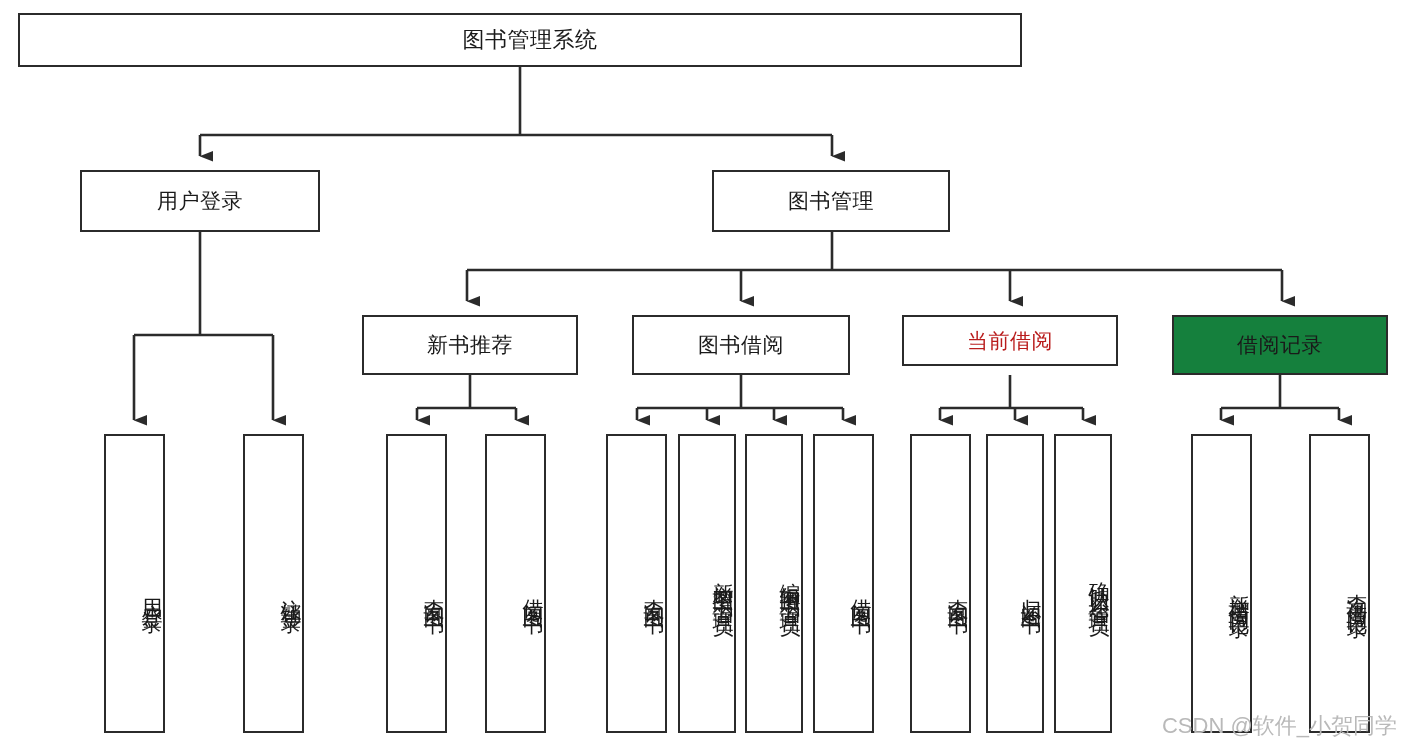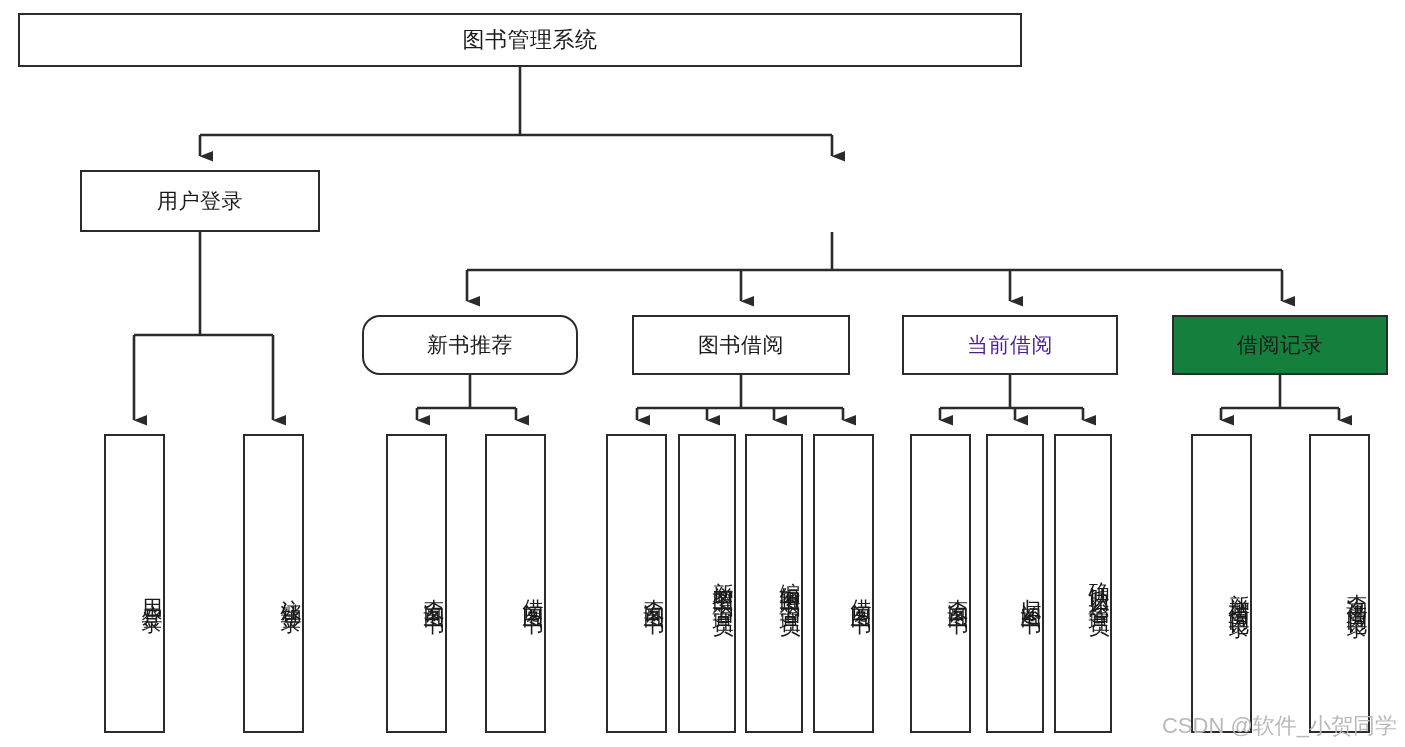--- a/index.html
+++ b/index.html
@@ -121,24 +121,25 @@
       <path d="M1280,375 L1280,408"></path>
       <path d="M1221,408 L1339,408"></path>
       <path d="M1221,408 L1221,420" marker-end="url(#arrow)"></path>
       <path d="M1339,408 L1339,420" marker-end="url(#arrow)"></path>
     </g>
   </svg>
 
   <div class="node horizontal root" style="left: 18px; top: 13px; width: 1004px; height: 54px; border-color: rgb(43, 43, 43); background: rgb(255, 255, 255); color: rgb(26, 26, 26); padding-left: 20px;">图书管理系统</div>
 
   <div class="node horizontal" style="left: 80px; top: 170px; width: 240px; height: 62px; border-color: rgb(43, 43, 43); background: rgb(255, 255, 255); color: rgb(26, 26, 26);">用户登录</div>
+  <div class="node horizontal" style="left: 712px; top: 170px; width: 238px; height: 62px; border-color: rgb(43, 43, 43); background: rgb(255, 255, 255); color: rgb(26, 26, 26);">图书管理</div>
 
-  <div class="node horizontal" style="left: 362px; top: 315px; width: 216px; height: 60px; border-color: rgb(43, 43, 43); background: rgb(255, 255, 255); color: rgb(26, 26, 26); border-radius: 18px;">新书推荐</div>
+  <div class="node horizontal" style="left: 362px; top: 315px; width: 216px; height: 60px; border-color: rgb(43, 43, 43); background: rgb(255, 255, 255); color: rgb(26, 26, 26);">新书推荐</div>
   <div class="node horizontal" style="left: 632px; top: 315px; width: 218px; height: 60px; border-color: rgb(43, 43, 43); background: rgb(255, 255, 255); color: rgb(26, 26, 26);">图书借阅</div>
-  <div class="node horizontal" style="left: 902px; top: 315px; width: 216px; height: 60px; border-color: rgb(43, 43, 43); background: rgb(255, 255, 255); color: #4c1d95;">当前借阅</div>
+  <div class="node horizontal" style="left: 902px; top: 315px; width: 216px; height: 51px; border-color: rgb(43, 43, 43); background: rgb(255, 255, 255); color: #b91c1c;">当前借阅</div>
   <div class="node horizontal" style="left: 1172px; top: 315px; width: 216px; height: 60px; border-color: rgb(43, 43, 43); background: #15803d; color: rgb(26, 26, 26);">借阅记录</div>
 
   <div class="node vertical" style="left: 104px; top: 434px; width: 61px; height: 299px; border-color: rgb(43, 43, 43); background: rgb(255, 255, 255); color: rgb(26, 26, 26);">用户登录</div>
   <div class="node vertical" style="left: 243px; top: 434px; width: 61px; height: 299px; border-color: rgb(43, 43, 43); background: rgb(255, 255, 255); color: rgb(26, 26, 26);">注销登录</div>
   <div class="node vertical" style="left: 386px; top: 434px; width: 61px; height: 299px; border-color: rgb(43, 43, 43); background: rgb(255, 255, 255); color: rgb(26, 26, 26);">查询图书</div>
   <div class="node vertical" style="left: 485px; top: 434px; width: 61px; height: 299px; border-color: rgb(43, 43, 43); background: rgb(255, 255, 255); color: rgb(26, 26, 26);">借阅图书</div>
   <div class="node vertical" style="left: 606px; top: 434px; width: 61px; height: 299px; border-color: rgb(43, 43, 43); background: rgb(255, 255, 255); color: rgb(26, 26, 26);">查询图书</div>
   <div class="node vertical tall" style="left: 678px; top: 434px; width: 58px; height: 299px; border-color: rgb(43, 43, 43); background: rgb(255, 255, 255); color: rgb(26, 26, 26);">新增图书（管理员）</div>
   <div class="node vertical tall" style="left: 745px; top: 434px; width: 58px; height: 299px; border-color: rgb(43, 43, 43); background: rgb(255, 255, 255); color: rgb(26, 26, 26);">编辑图书（管理员）</div>
   <div class="node vertical" style="left: 813px; top: 434px; width: 61px; height: 299px; border-color: rgb(43, 43, 43); background: rgb(255, 255, 255); color: rgb(26, 26, 26);">借阅图书</div>

